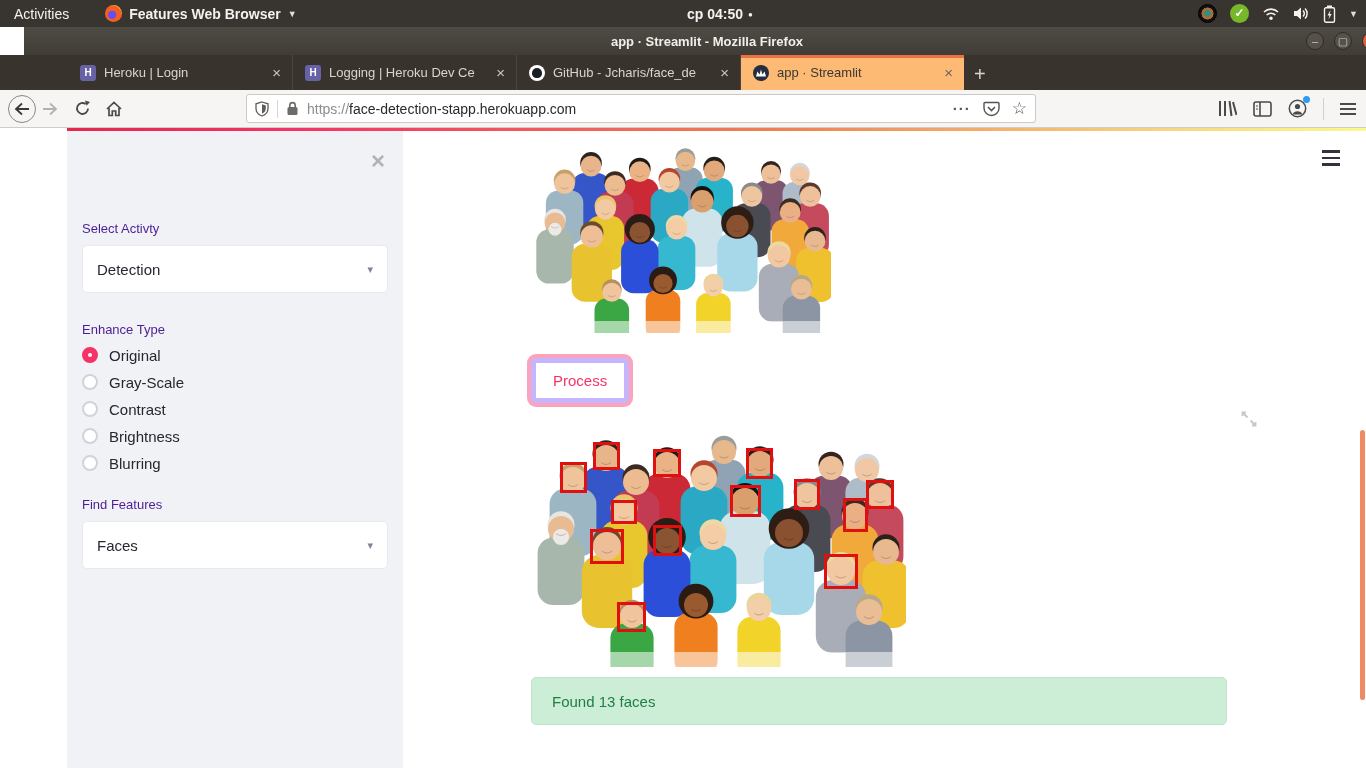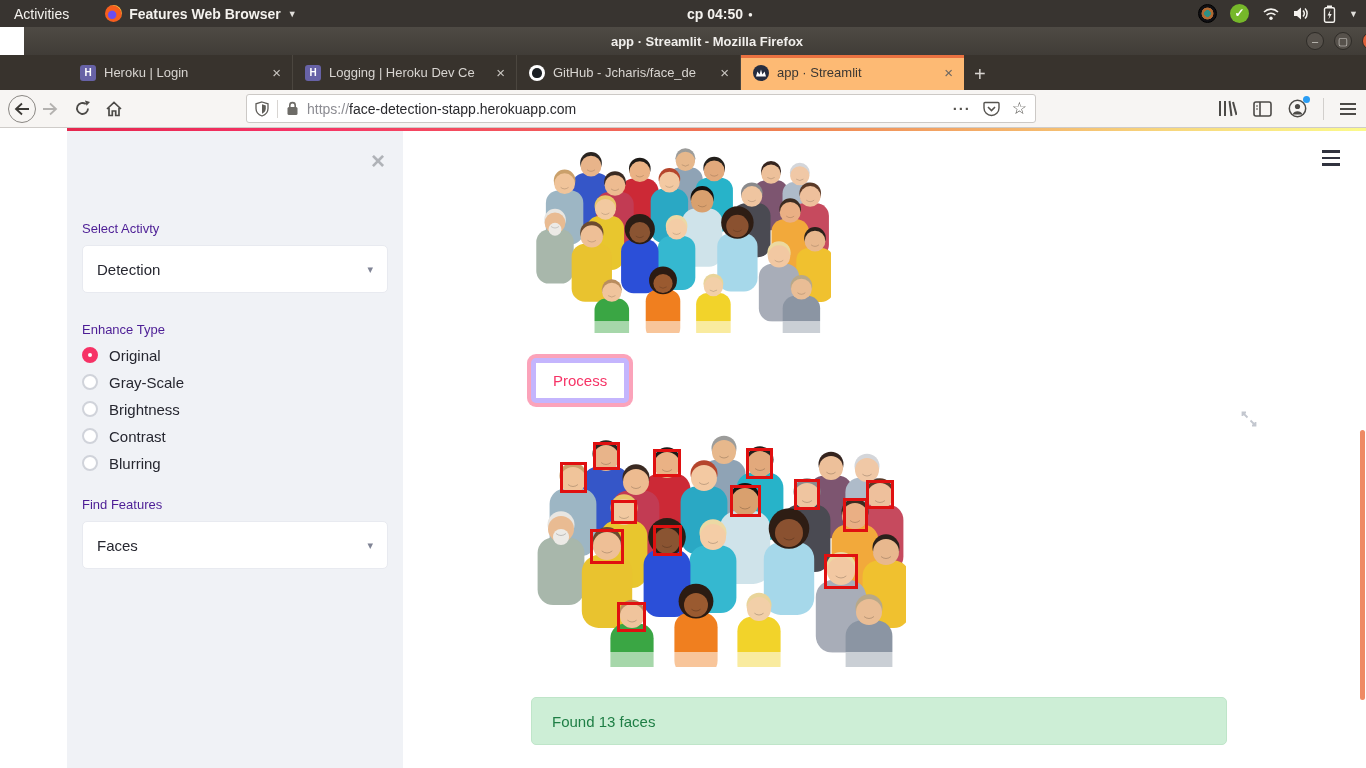--- a/index.html
+++ b/index.html
@@ -76,21 +76,21 @@
   .lbl-features { margin-top:25px; }
 
   .st-menu { position:absolute; right:26px; top:22px; display:flex; flex-direction:column; gap:4px; }
   .st-menu i { display:block; width:18px; height:2.5px; background:#31333f; }
 
   .col { position:absolute; left:464px; top:3px; width:696px; }
   .img1 { margin-top:16px; width:300px; height:186px; }
   .process-btn { margin-top:21px; display:inline-block; background:#fff; color:#f63366; border:5px solid #c4b5fd; border-radius:5px; font-size:15px; padding:9px 17px; box-shadow:0 0 0 4px rgba(246,51,102,.45); }
   .img2wrap { margin-top:31px; position:relative; width:375px; height:233px; }
   .facebox { position:absolute; border:3px solid #e01010; }
-  .success { margin-top:30px; width:696px; height:48px; background:#cdeed6; border:1px solid #bfe5c9; border-radius:5px; display:flex; align-items:center; padding:0 20px; font-size:15px; color:#1e7e45; }
+  .success { margin-top:10px; width:696px; height:48px; background:#cdeed6; border:1px solid #bfe5c9; border-radius:5px; display:flex; align-items:center; padding:0 20px; font-size:15px; color:#1e7e45; }
 
   .expand-ic { position:absolute; left:1173px; top:282px; }
   .scroll-thumb { position:absolute; right:1px; top:430px; width:5px; height:270px; background:#ee8a64; border-radius:3px; z-index:70; }
 
   svg.icon { display:block; }
 </style>
 </head>
 <body>
 
 <div class="screen">
@@ -252,25 +252,25 @@
       <div class="radio-row">
         <span class="radio-circle checked"></span>
         <span class="radio-label">Original</span>
       </div>
       <div class="radio-row">
         <span class="radio-circle"></span>
         <span class="radio-label">Gray-Scale</span>
       </div>
       <div class="radio-row">
         <span class="radio-circle"></span>
-        <span class="radio-label">Brightness</span>
+        <span class="radio-label">Contrast</span>
       </div>
       <div class="radio-row">
         <span class="radio-circle"></span>
-        <span class="radio-label">Contrast</span>
+        <span class="radio-label">Brightness</span>
       </div>
       <div class="radio-row">
         <span class="radio-circle"></span>
         <span class="radio-label">Blurring</span>
       </div>
       <div class="sb-label lbl-features">Find Features</div>
       <div class="selectbox">
         <span>Faces</span>
         <span class="sv-caret">▾</span>
       </div>

